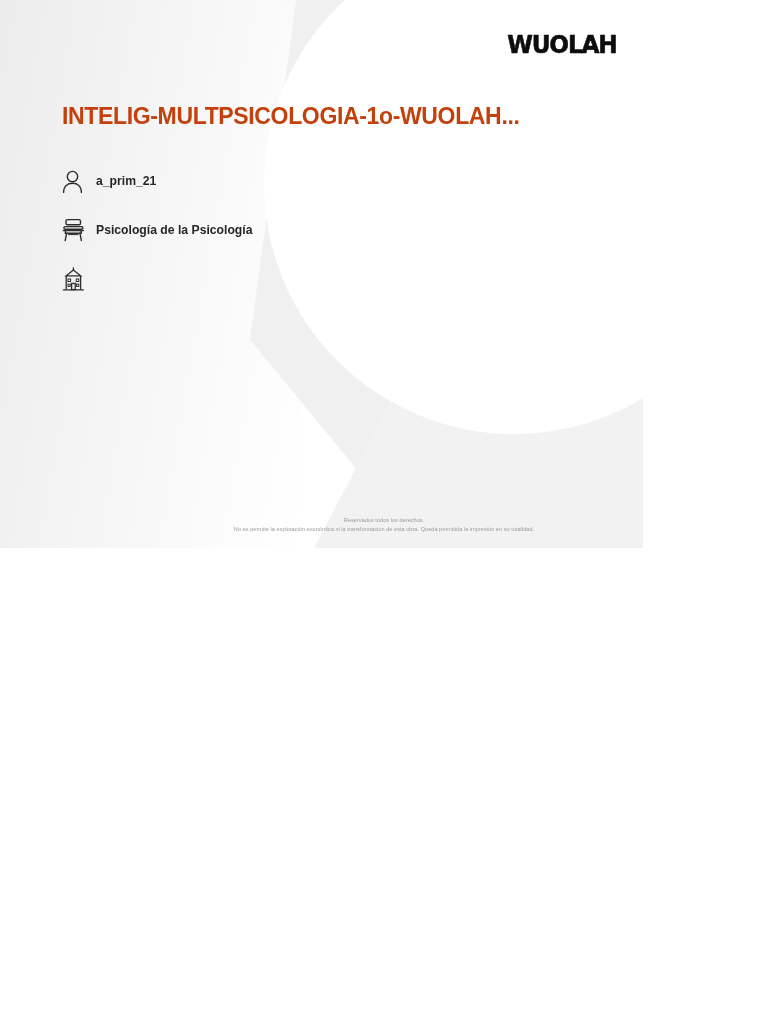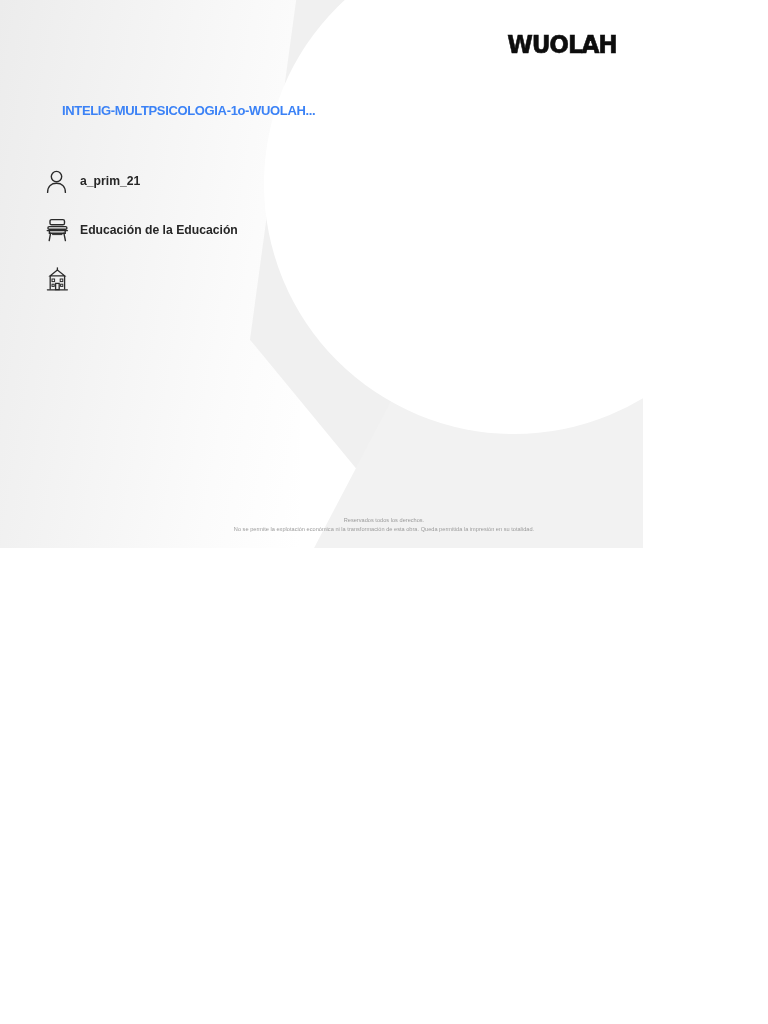--- a/index.html
+++ b/index.html
@@ -61,30 +61,30 @@
     letter-spacing: -1.3px;
     color: #0d0d0d;
     transform: scaleX(0.93);
     transform-origin: right center;
     -webkit-text-stroke: 0.6px #0d0d0d;
   }
 
   .doc-title {
     position: absolute;
     left: 62px; top: 103px;
-    font-size: 13px;
+    font-size: 23px;
     font-weight: 700;
-    color: #3b82f6;
+    color: #c2410c;
     letter-spacing: -0.35px;
     white-space: nowrap;
   }
 
   .meta-list {
     position: absolute;
-    left: 46px; top: 166px;
+    left: 62px; top: 166px;
     width: 560px;
   }
   .meta-row {
     display: flex;
     align-items: center;
     margin-bottom: 19px;
     min-height: 30px;
   }
   .meta-row.tall { margin-bottom: 0; align-items: flex-start; }
   .meta-icon {
@@ -155,21 +155,21 @@
       <span class="meta-icon">
         <svg width="23" height="24" viewBox="0 0 23 24" fill="none" stroke="#2b2b2b" stroke-width="1.4">
           <rect x="4" y="1.6" width="14.5" height="5.2" rx="1.6"></rect>
           <path d="M3.2 8.6 H19.6 A1.3 1.3 0 0 1 19.6 11.2 H3.2 A1.3 1.3 0 0 1 3.2 8.6 Z"></path>
           <path d="M1.2 12.6 H21.4" stroke-linecap="round"></path>
           <path d="M3.4 12.6 V15.2 H19.2 V12.6"></path>
           <path d="M4.6 15.2 L3.2 22.6 M17.9 15.2 L19.4 22.6" stroke-linecap="round"></path>
           <path d="M6.1 16.6 H16.4" stroke-width="1"></path>
         </svg>
       </span>
-      <span class="meta-text">Educación de la Educación</span>
+      <span class="meta-text">Psicología de la Psicología</span>
     </div>
 
 
     <div class="meta-row tall">
       <span class="meta-icon">
         <svg width="23" height="25" viewBox="0 0 23 25" fill="none" stroke="#2b2b2b" stroke-width="1.3">
           <path d="M11.4 0.8 V3.0" stroke-linecap="round"></path>
           <path d="M11.4 3.0 L4.2 8.8 H18.6 Z"></path>
           <path d="M4.2 8.8 V22.6 M18.6 8.8 V22.6"></path>
           <path d="M1.4 22.8 H21.4" stroke-linecap="round"></path>

